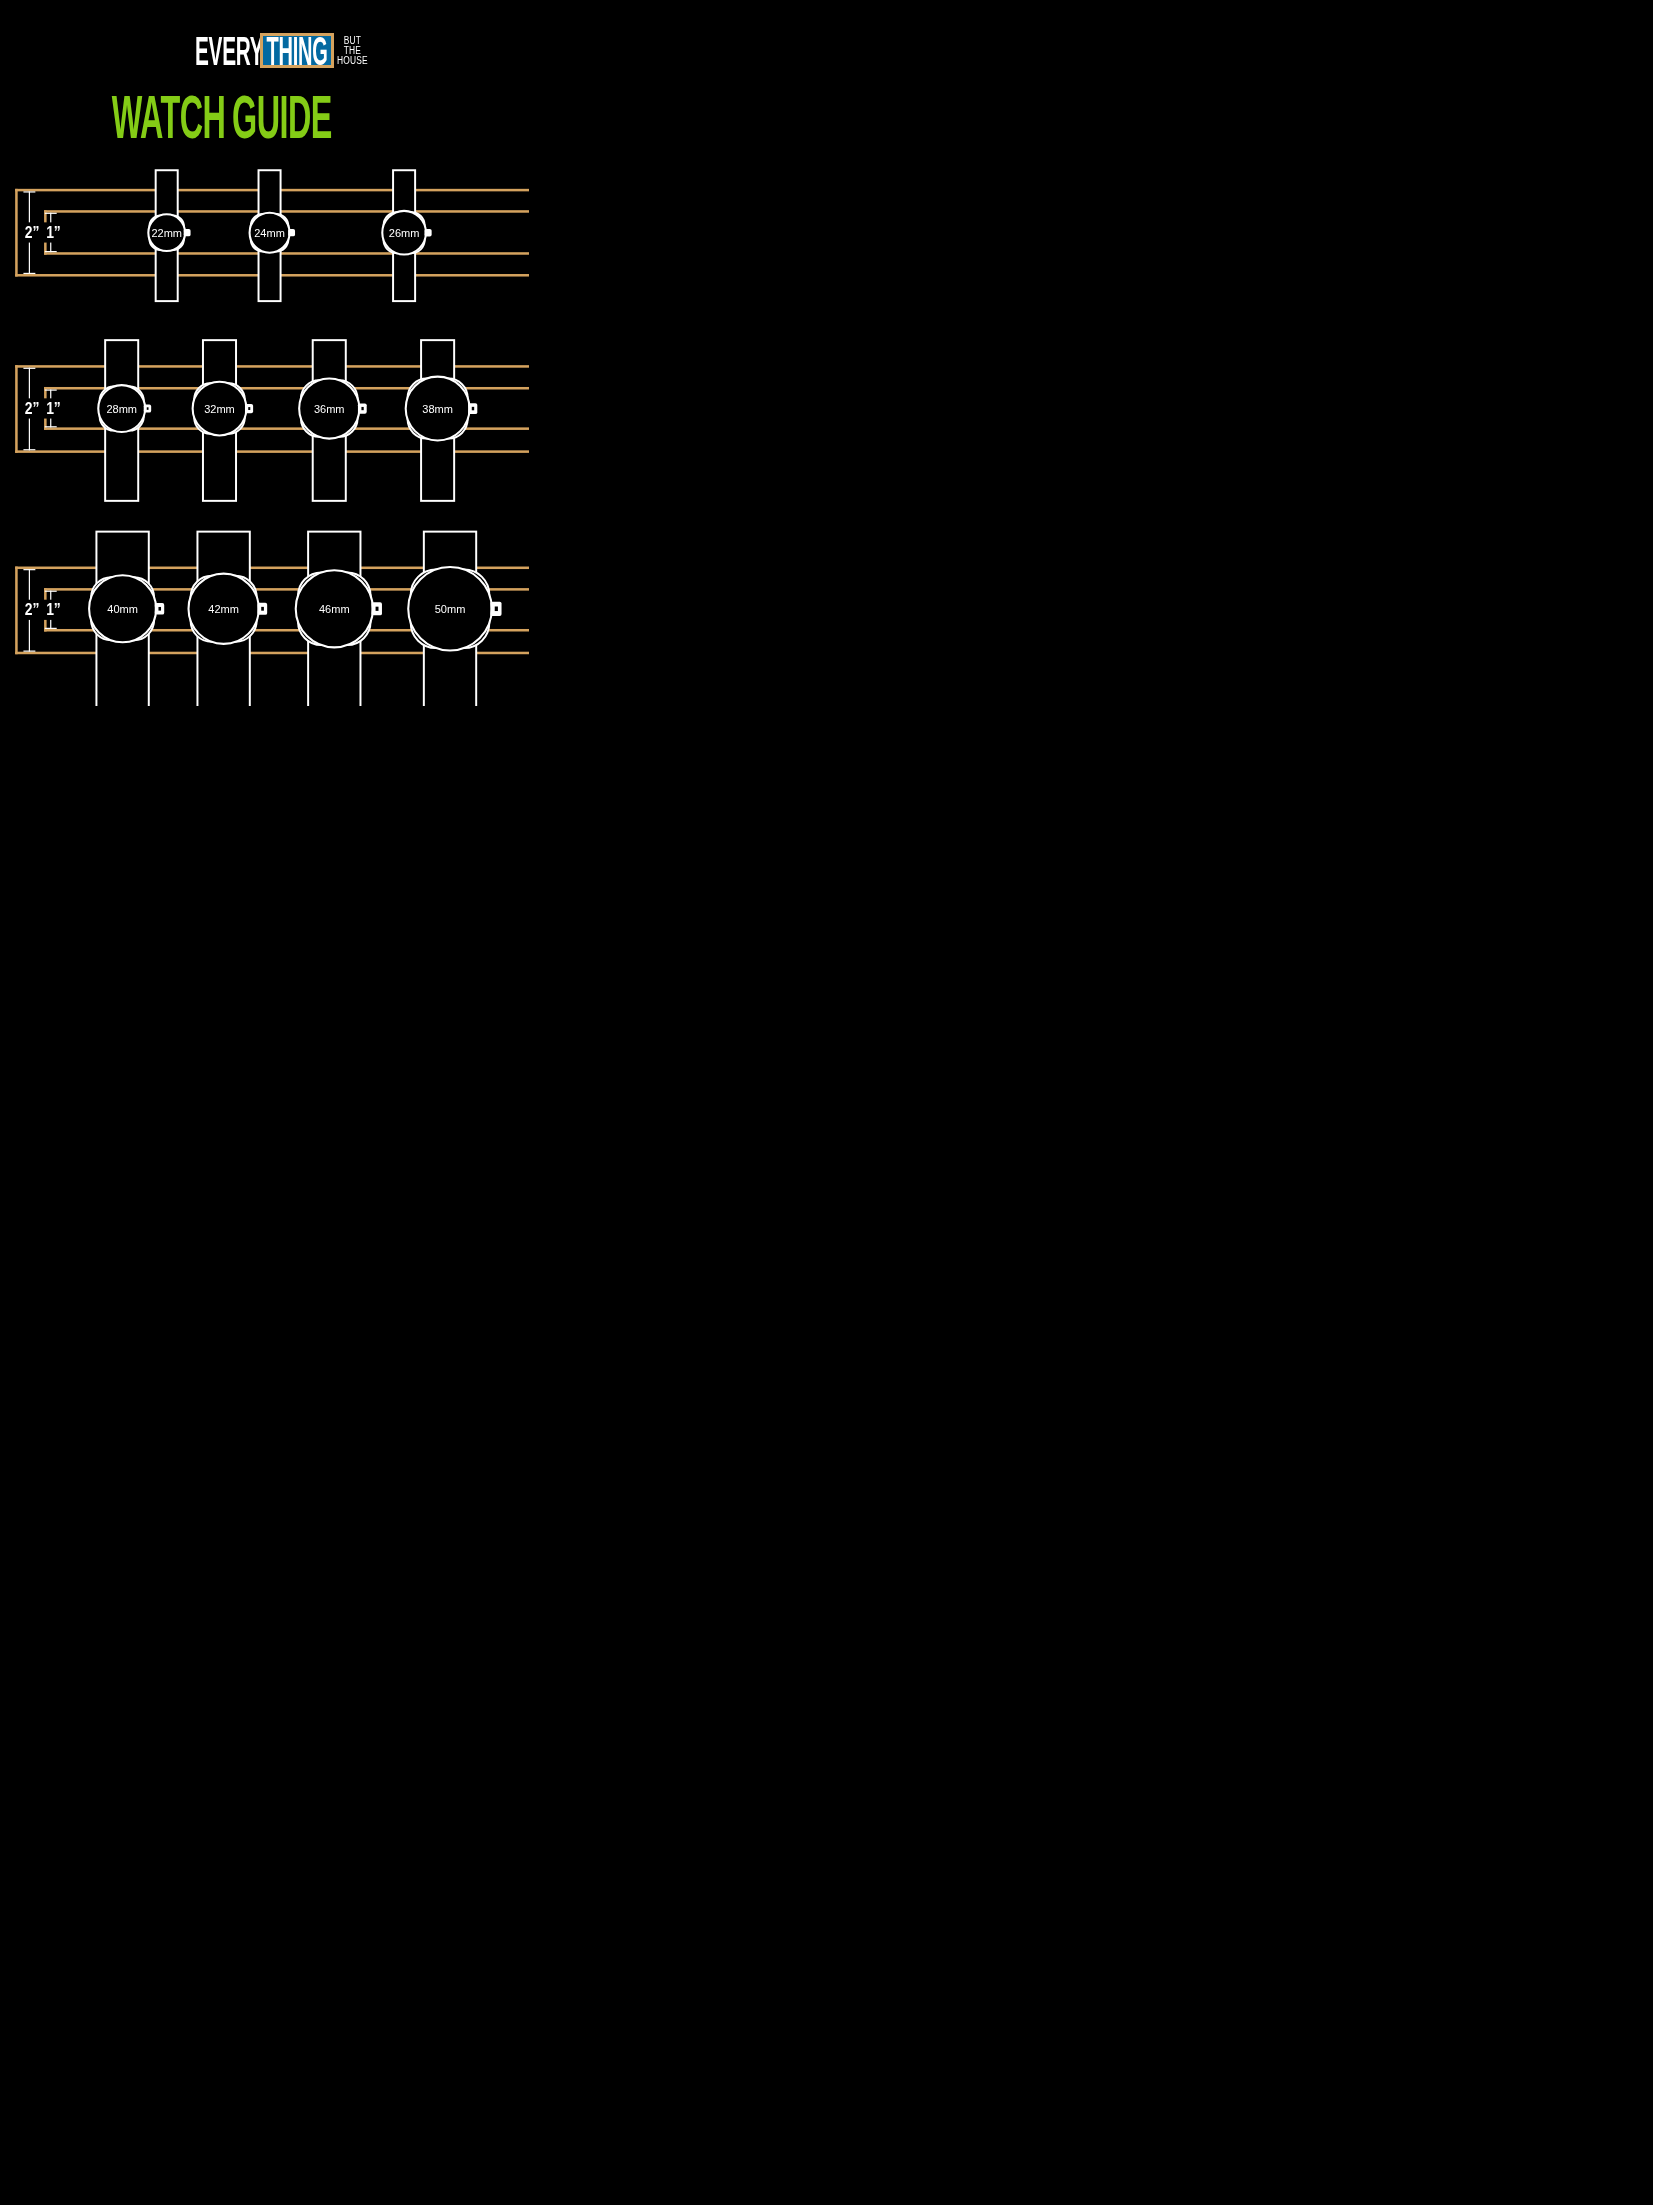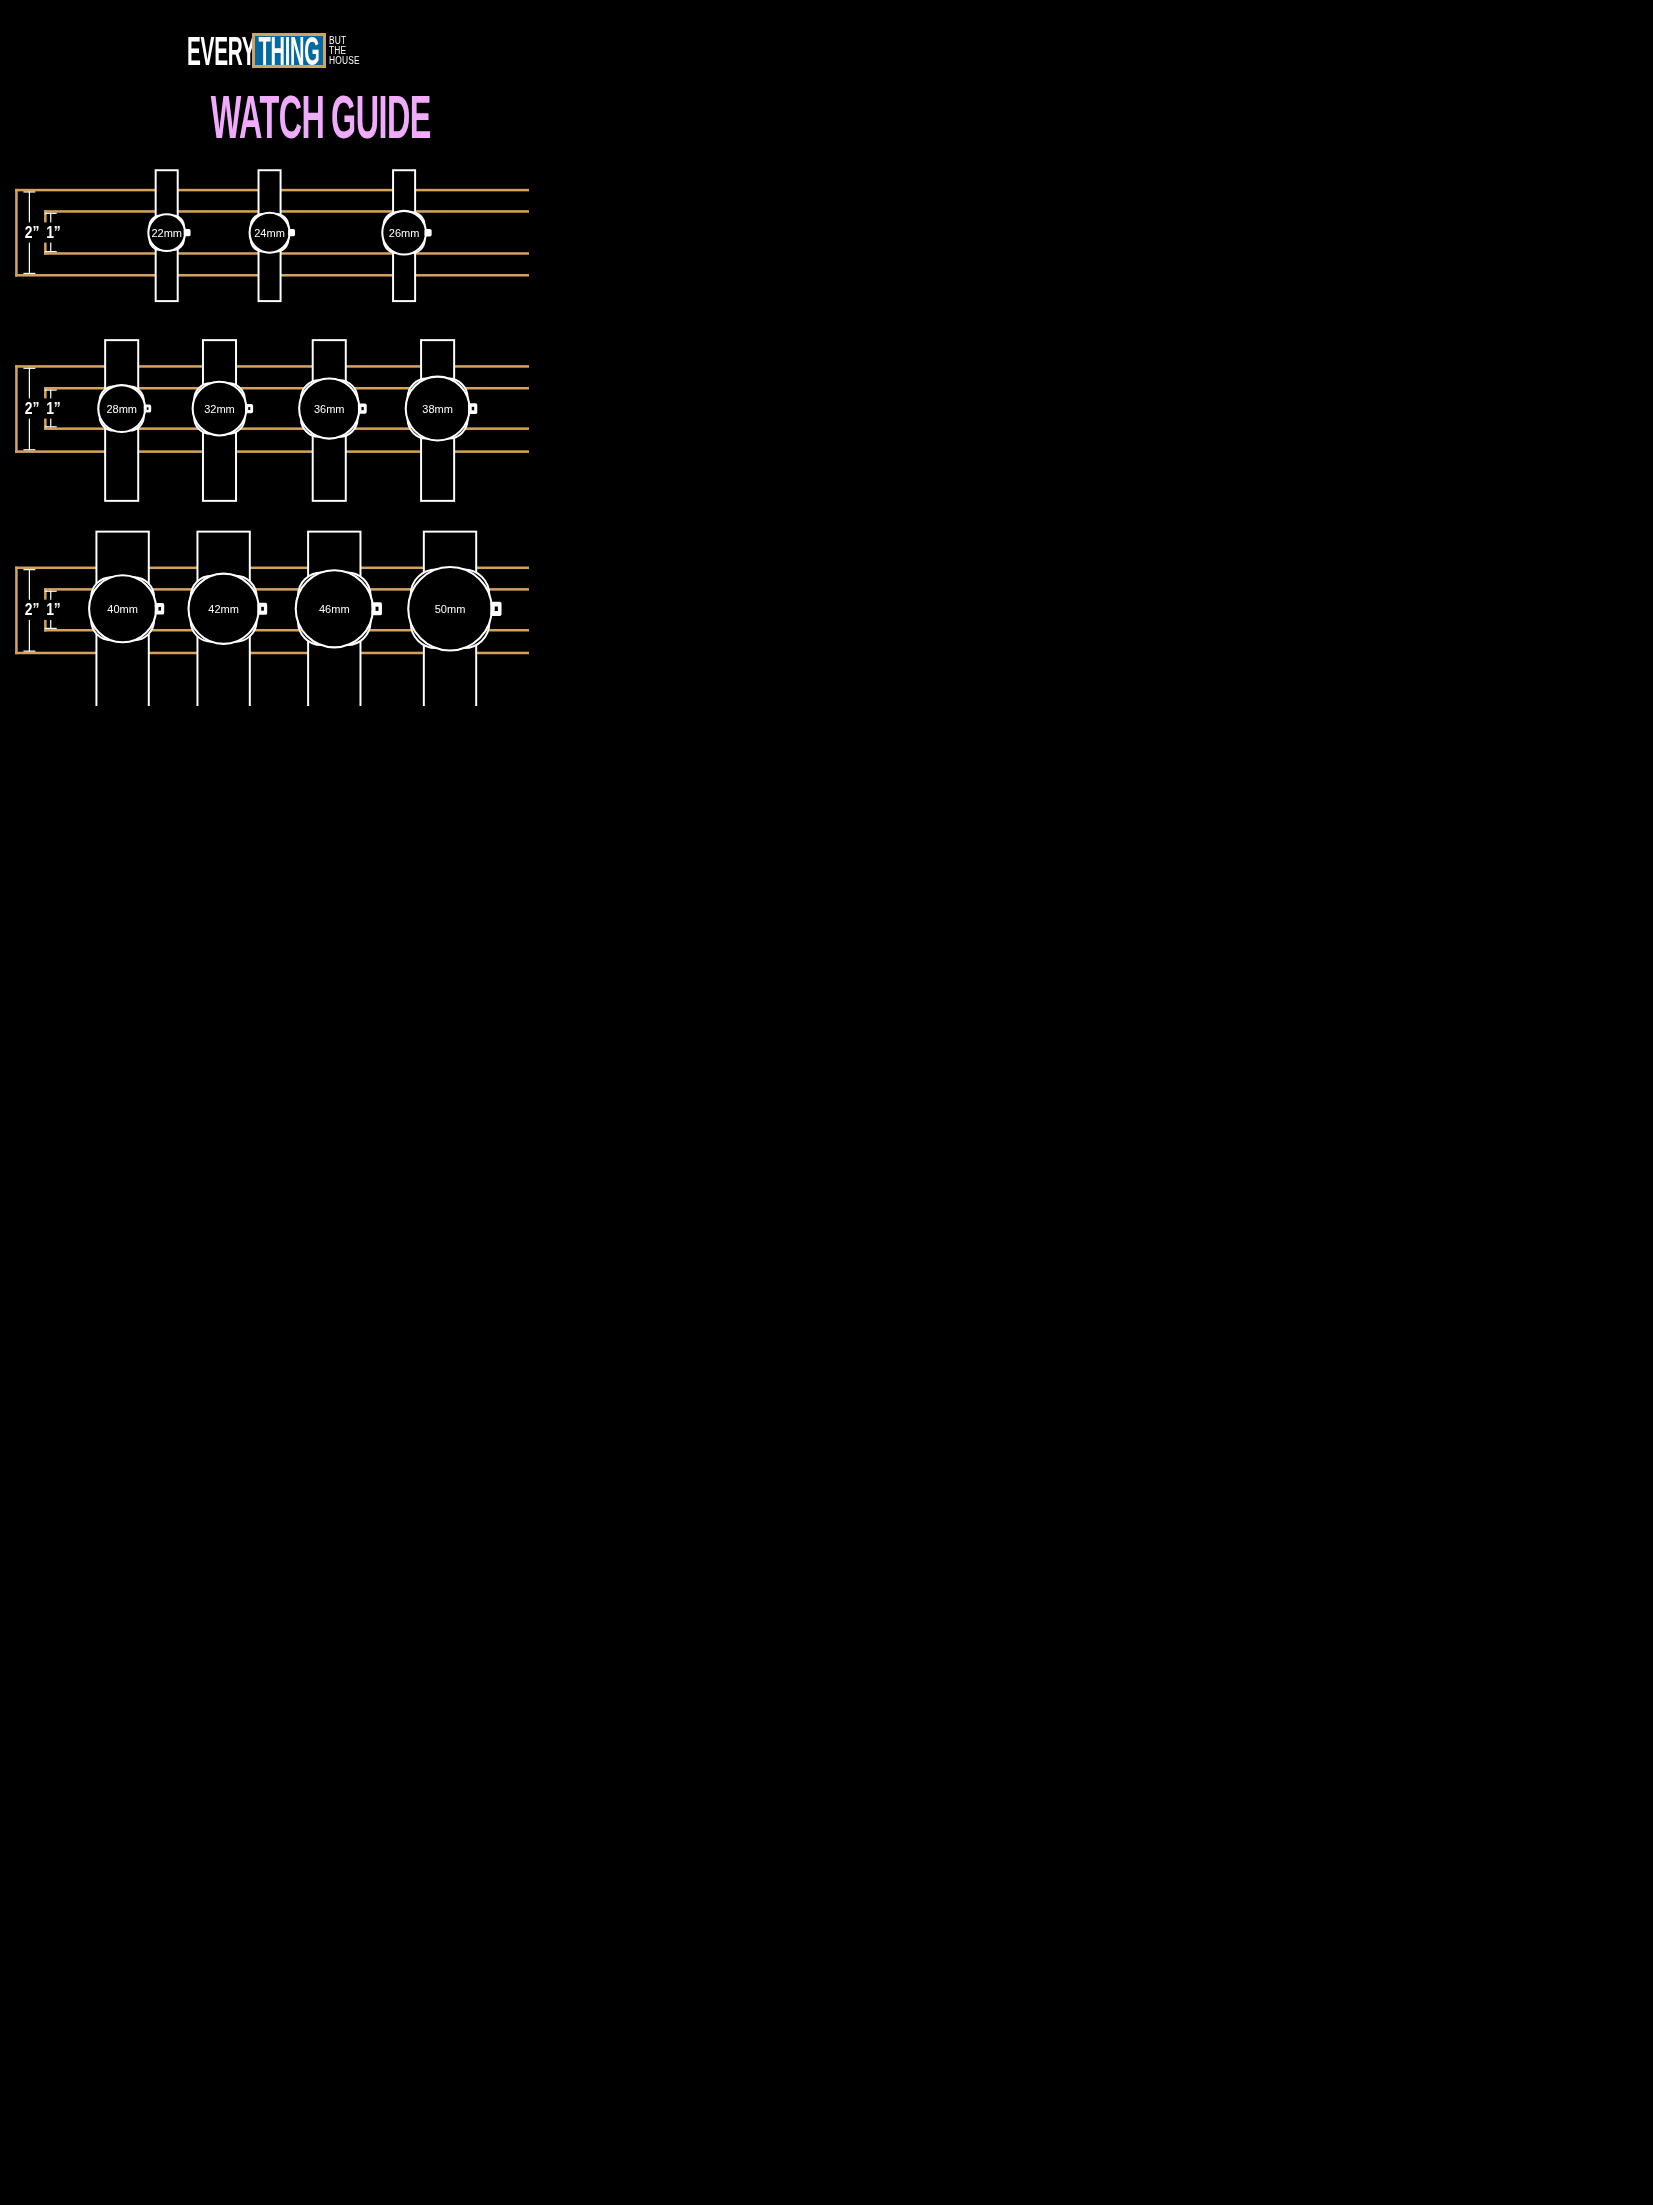--- a/index.html
+++ b/index.html
@@ -1,31 +1,31 @@
 <!DOCTYPE html>
 <html style="--tan: #D4A25E;font-size:7.4px"><head>
 <meta charset="utf-8">
 <style>
   html,body{margin:0;padding:0;background:#000;}
   .canvas{position:relative;width:529px;height:706px;background:#000;overflow:hidden;
           font-family:"Liberation Sans","DejaVu Sans",sans-serif;}
   
-  .logo{position:absolute;left:4px;top:0;width:529px;height:78px;}
+  .logo{position:absolute;left:12px;top:0;width:529px;height:78px;text-align:center;}
   .logo-every{position:absolute;left:183px;top:35px;height:32px;display:flex;align-items:center;
               color:#fff;font-weight:700;font-size:40px;line-height:1;letter-spacing:-0.5px;
               transform:scaleX(0.52);transform-origin:left center;white-space:nowrap;}
   .logo-box{position:absolute;left:248px;top:33px;width:74px;height:35px;box-sizing:border-box;
             border:3.2px solid var(--tan);background:#0369a1;display:flex;align-items:center;justify-content:center;}
   .logo-thing{color:#fff;font-weight:700;font-size:40px;line-height:1;letter-spacing:-0.5px;
               transform:scaleX(0.50);transform-origin:center center;white-space:nowrap;}
   .logo-tagline{position:absolute;left:325px;top:36px;color:#fff;font-size:10px;line-height:10px;
                 font-weight:400;transform:scaleX(0.84);transform-origin:left top;letter-spacing:0.2px;}
   
   .title{position:absolute;left:13.8px;top:91px;width:515px;height:53px;display:flex;
-         align-items:center;justify-content:flex-end;color:#f0abfc;font-weight:700;font-size:61px;
+         align-items:center;justify-content:flex-start;color:#84cc16;font-weight:700;font-size:61px;
          line-height:1;white-space:nowrap;}
   .title span{transform:scaleX(0.53);transform-origin:center center;letter-spacing:-0.9px;word-spacing:-3.7px;}
   
   #guide{position:absolute;left:0;top:0;width:529px;height:706px;}
   text{font-family:"Liberation Sans","DejaVu Sans",sans-serif;}
 </style>
 </head>
 <body>
 
 <div class="canvas">

